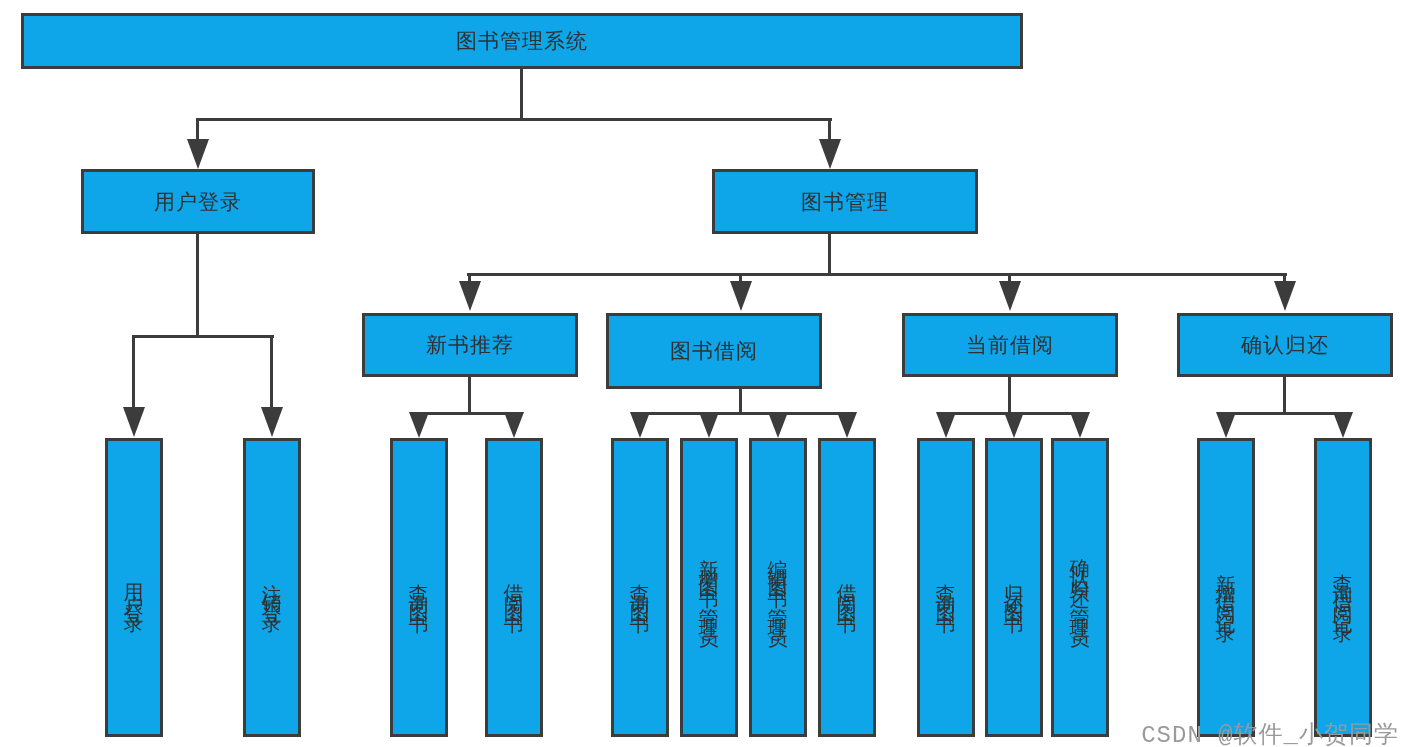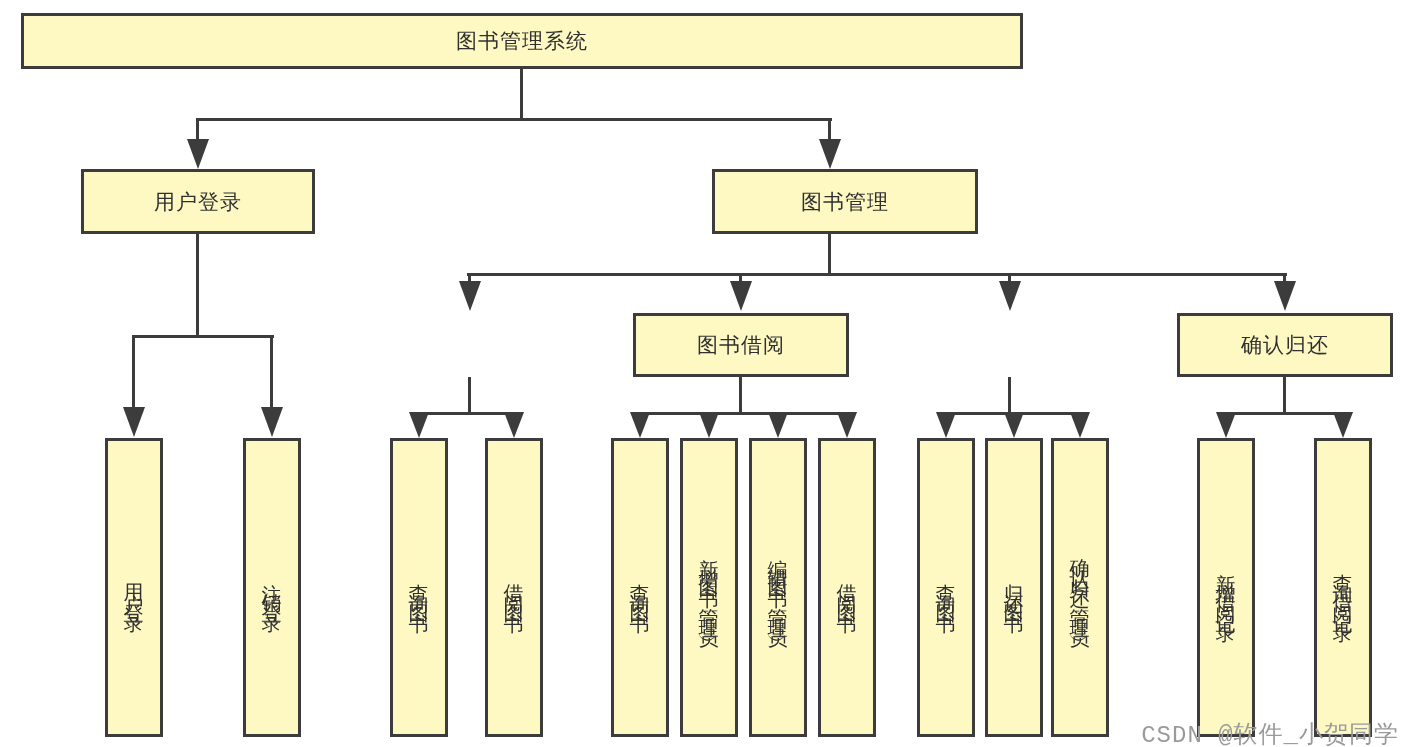--- a/index.html
+++ b/index.html
@@ -8,21 +8,21 @@
     --wm:#9a9a9a;
     --bg:#ffffff;
   }
   html,body{margin:0;padding:0;background:var(--bg);}
   #canvas{
     position:relative;width:1405px;height:747px;background:var(--bg);
     font-family:"Liberation Sans","DejaVu Sans",sans-serif;color:var(--text);
     overflow:hidden;
   }
   .node{
-    position:absolute;box-sizing:border-box;background:#fef9c3;
+    position:absolute;box-sizing:border-box;background:#0ea5e9;
     border:3px solid var(--line);
     display:flex;align-items:center;justify-content:center;
     font-size:21px;letter-spacing:1px;
     z-index:2;
   }
   .leaf{z-index:2;}
   .leaf .vlabel{
     writing-mode:vertical-rl;text-orientation:mixed;
     font-size:20px;line-height:1;letter-spacing:10px;
     white-space:nowrap;
@@ -76,22 +76,28 @@
   <div class="h" style="left:467px;top:273px;width:820px;"></div>
   <div class="v" style="left:468px;top:273px;height:12px;"></div>
   <div class="v" style="left:739px;top:273px;height:12px;"></div>
   <div class="v" style="left:1008px;top:273px;height:12px;"></div>
   <div class="v" style="left:1283px;top:273px;height:12px;"></div>
   <div class="ah" style="left:459px;top:281px;"></div>
   <div class="ah" style="left:730px;top:281px;"></div>
   <div class="ah" style="left:999px;top:281px;"></div>
   <div class="ah" style="left:1274px;top:281px;"></div>
 
-  <div class="node" style="left:633px;top:313px;width:216px;height:64px;font-family:Liberation Mono, monospace;">
+  <div class="node" style="left:362px;top:313px;width:216px;height:64px;">
+    <span>新书推荐</span>
+  </div>
+  <div class="node" style="left:606px;top:313px;width:216px;height:76px;font-family:Liberation Mono, monospace;">
     <span>图书借阅</span>
+  </div>
+  <div class="node" style="left:902px;top:313px;width:216px;height:64px;">
+    <span>当前借阅</span>
   </div>
   <div class="node" style="left:1177px;top:313px;width:216px;height:64px;">
     <span>确认归还</span>
   </div>
 
   <div class="v" style="left:468px;top:377px;height:38px;"></div>
   <div class="h" style="left:417px;top:412px;width:100px;"></div>
   <div class="ah-sm" style="left:409px;top:412px;"></div>
   <div class="ah-sm" style="left:504px;top:412px;"></div>
 

